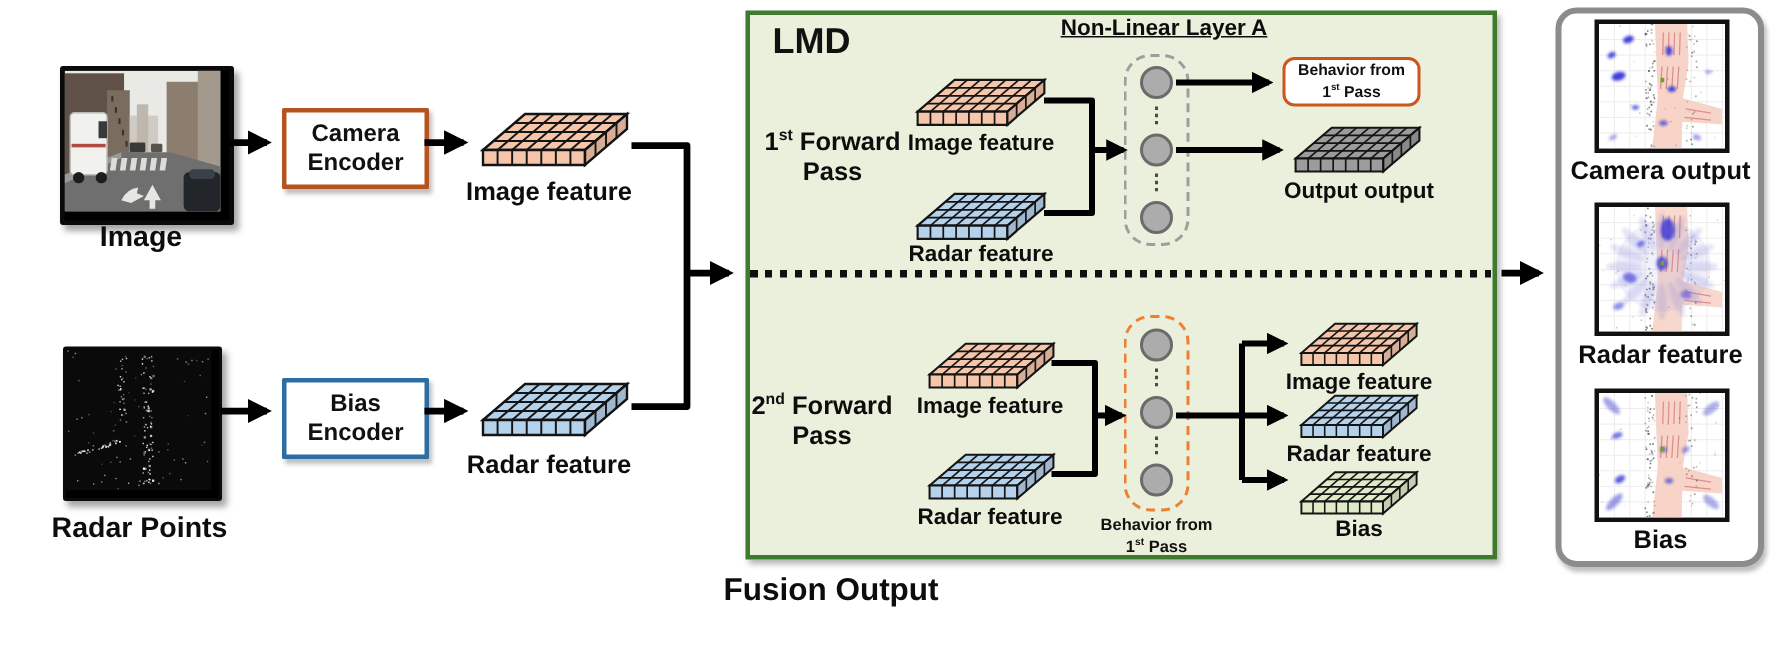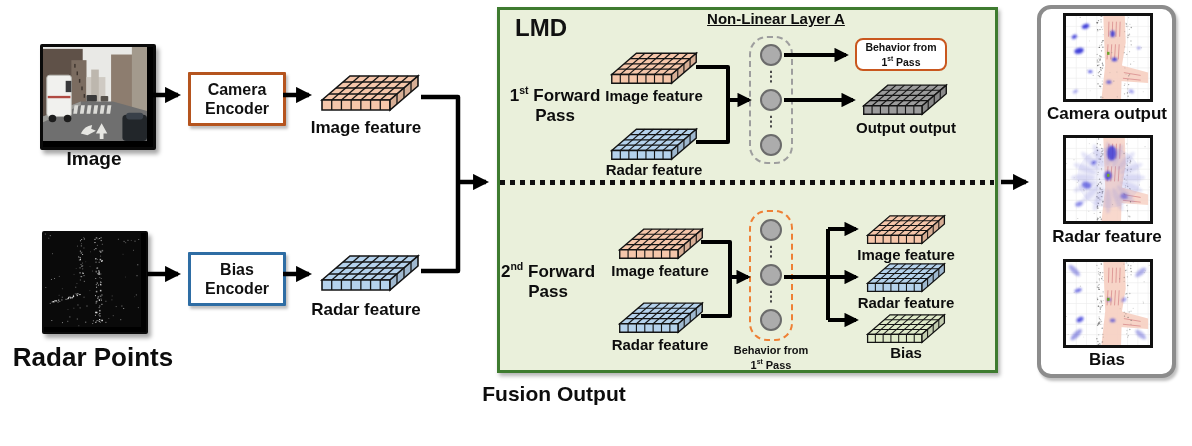--- a/index.html
+++ b/index.html
@@ -282,21 +282,21 @@
         <rect x="7.7" y="91.7" width="1" height="1" fill="#fff" opacity="0.57"></rect>
         <rect x="72.3" y="86.6" width="1" height="1" fill="#fff" opacity="0.37"></rect>
         <rect x="80.2" y="90.8" width="1" height="1" fill="#fff" opacity="0.56"></rect>
         <rect x="34.7" y="13.3" width="1" height="1" fill="#fff" opacity="0.35"></rect>
         <rect x="6.1" y="2.3" width="1" height="1" fill="#fff" opacity="0.54"></rect>
         <rect x="8.5" y="21.3" width="1" height="1" fill="#fff" opacity="0.37"></rect>
         <rect x="24.5" y="92.5" width="1" height="1" fill="#fff" opacity="0.50"></rect>
         <rect x="36.1" y="97.2" width="1" height="1" fill="#fff" opacity="0.31"></rect>
       </svg>
     </div>
-  <div class="lbl" style="left:93px;top:342px;font-size:26px;">Radar Points</div>
+  <div class="lbl" style="left:93px;top:342px;font-size:19px;">Radar Points</div>
 
   <div class="encoder" style="left: 188px; top: 72px; border: 3px solid rgb(181, 84, 30);" id="camera-encoder">
     <span>Camera</span>
     <span>Encoder</span>
   </div>
   <div class="encoder" style="left: 188px; top: 252px; border: 3px solid rgb(46, 109, 164);" id="radar-encoder">
     <span>Bias</span>
     <span>Encoder</span>
   </div>
 

